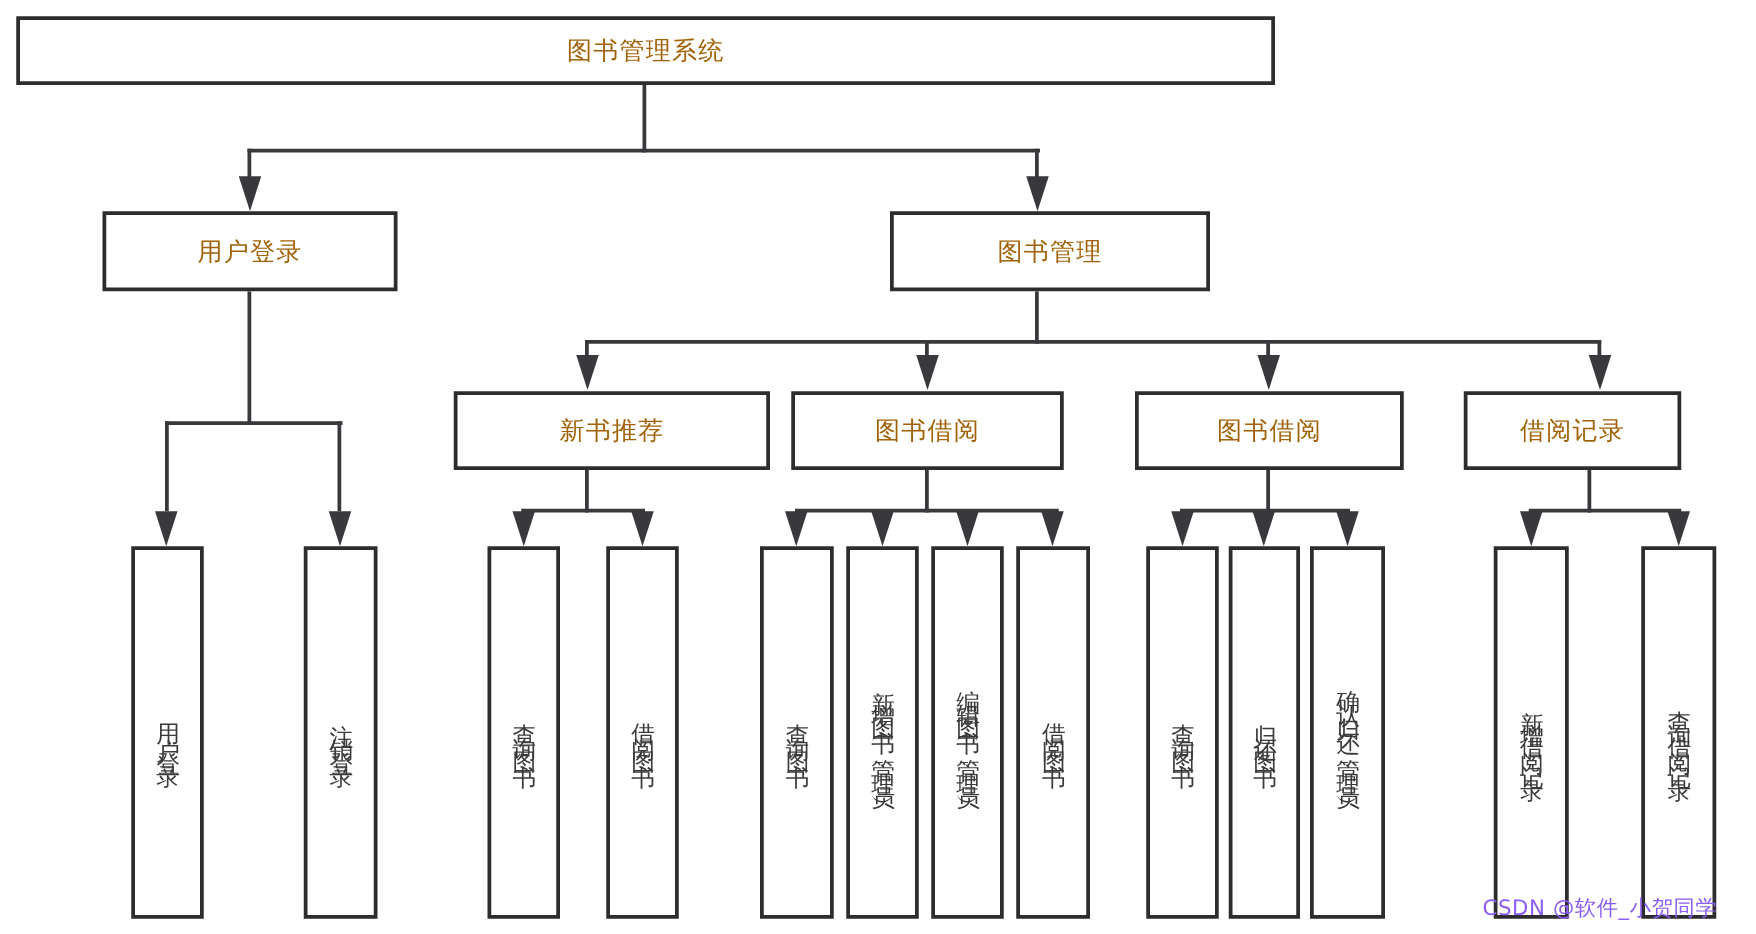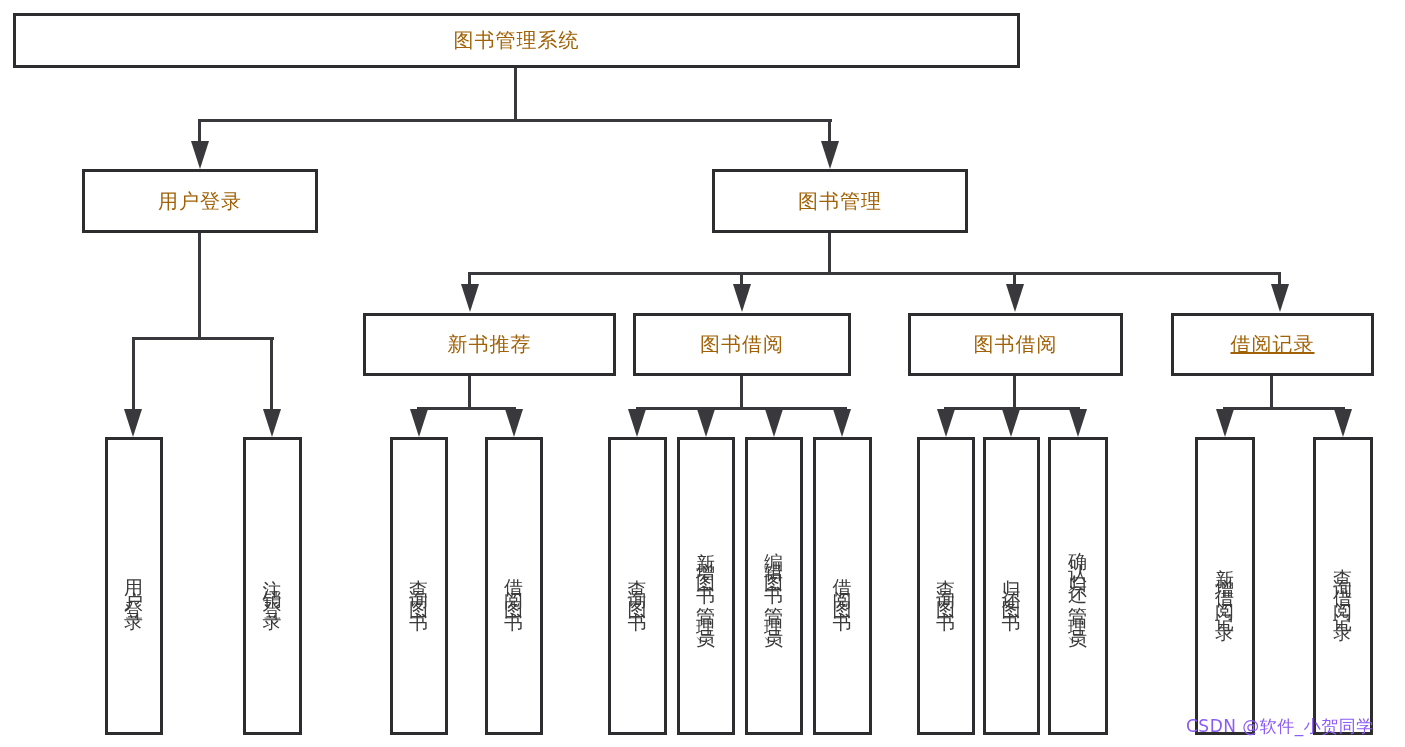--- a/index.html
+++ b/index.html
@@ -75,21 +75,21 @@
 
   <div class="box" style="left:363px;top:313px;width:253px;height:63px;">
     <span>新书推荐</span>
   </div>
   <div class="box" style="left:633px;top:313px;width:218px;height:63px;">
     <span>图书借阅</span>
   </div>
   <div class="box" style="left:908px;top:313px;width:215px;height:63px;">
     <span>图书借阅</span>
   </div>
-  <div class="box" style="left:1171px;top:313px;width:203px;height:63px;text-decoration:underline;">
+  <div class="box" style="left:1171px;top:313px;width:174px;height:63px;">
     <span>借阅记录</span>
   </div>
 
   <div class="vline" style="left:468px;top:376px;height:34px;"></div>
   <div class="hline" style="left:417px;top:407px;width:99px;"></div>
   <div class="arrow" style="left:410px;top:409px;"></div>
   <div class="arrow" style="left:505px;top:409px;"></div>
 
   <div class="vline" style="left:740px;top:376px;height:34px;"></div>
   <div class="hline" style="left:636px;top:407px;width:211px;"></div>

